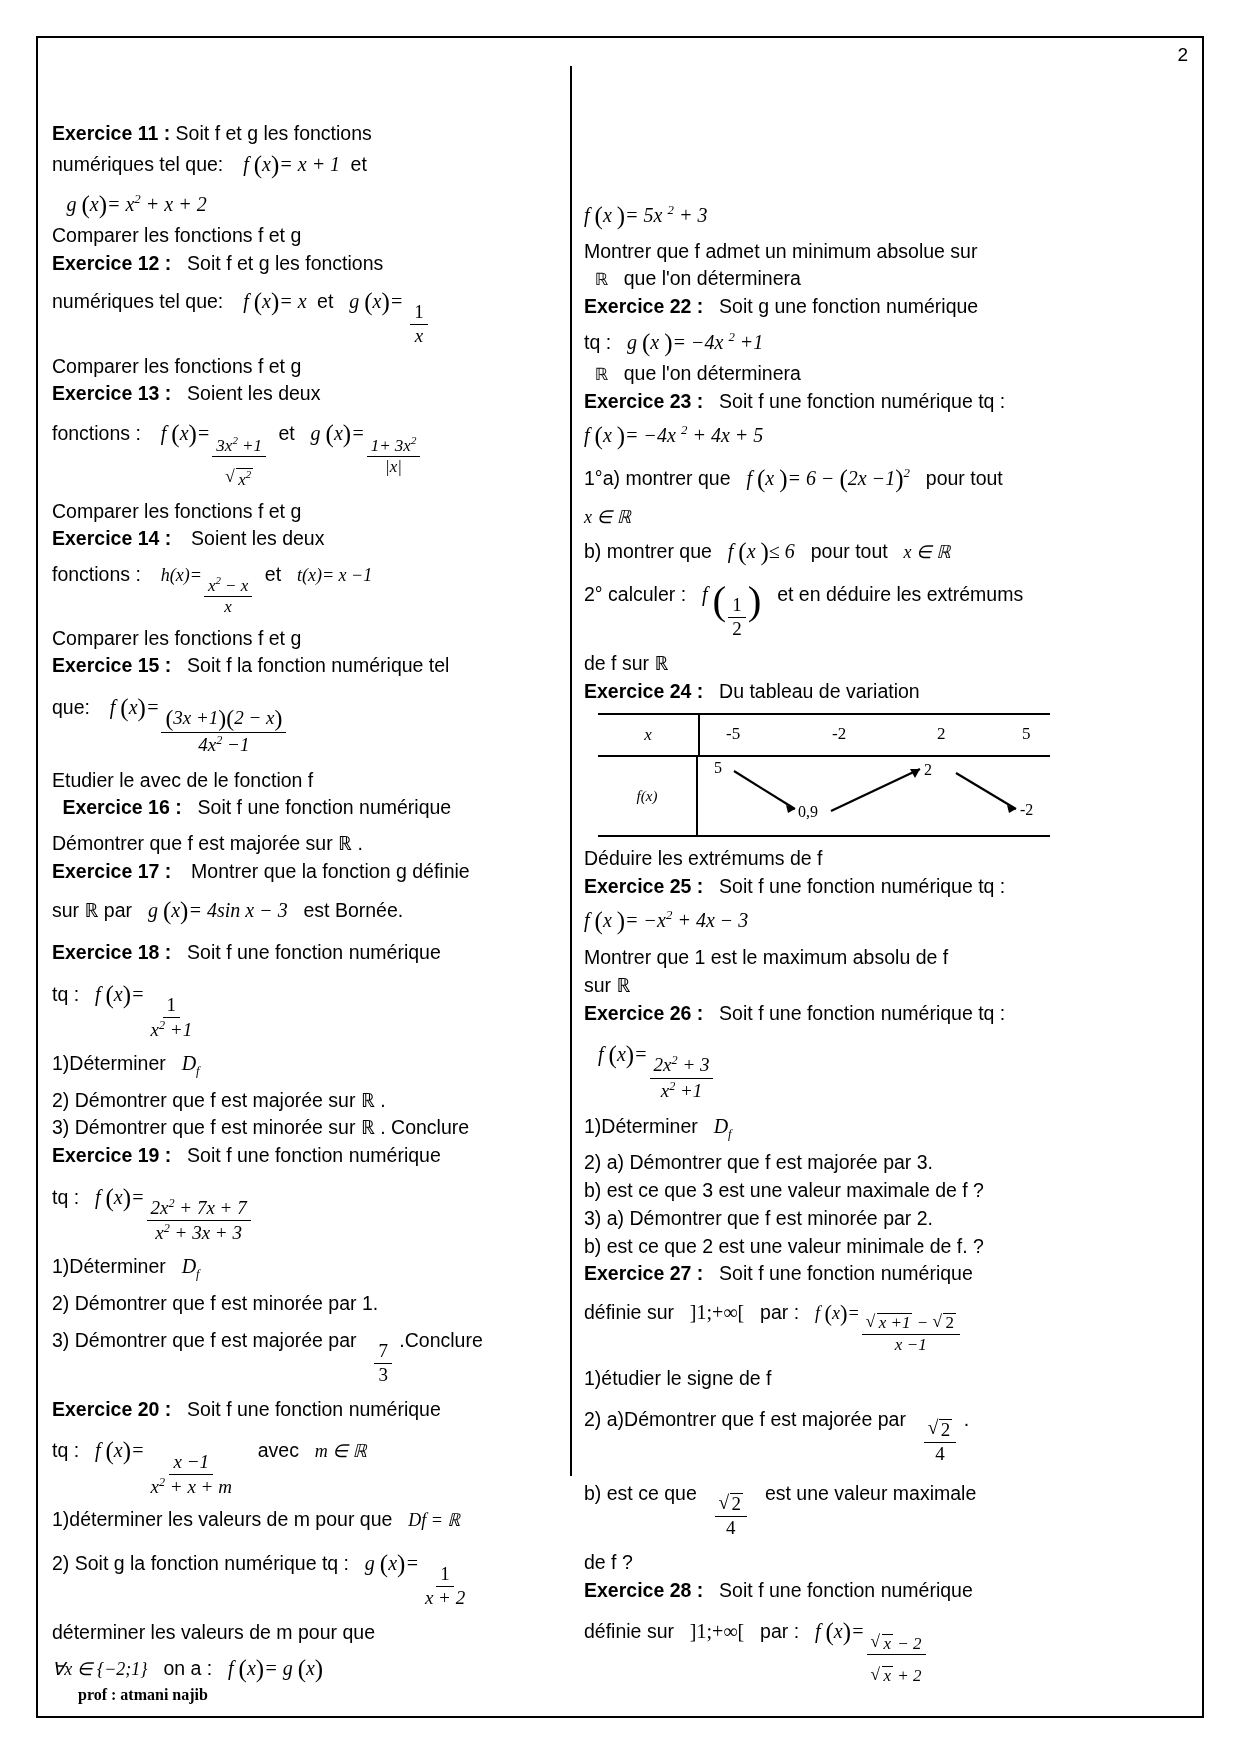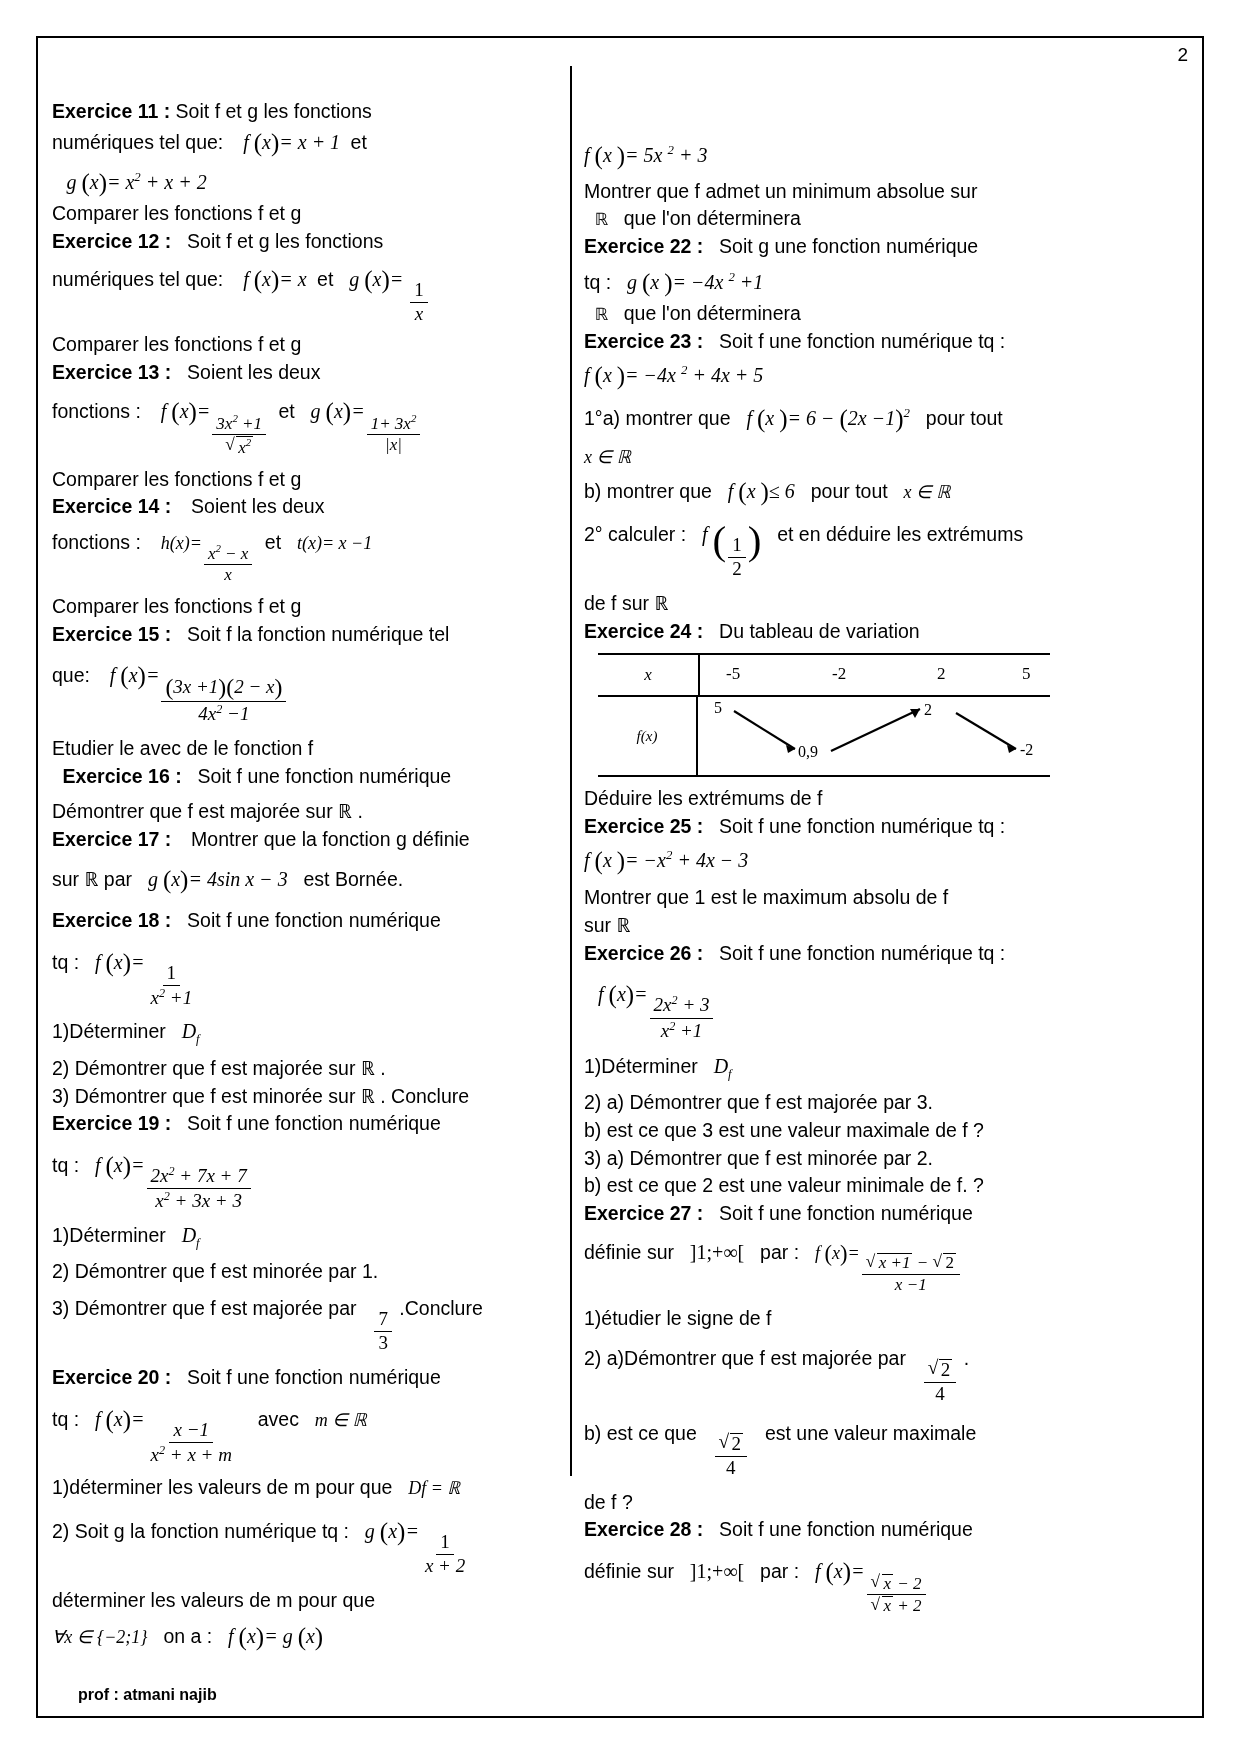--- a/index.html
+++ b/index.html
@@ -35,21 +35,21 @@
     font-size: 19px;
     font-family: "Liberation Sans", sans-serif;
   }
   .columns {
     position: absolute;
     left: 52px;
     top: 66px;
     width: 1136px;
     height: 1620px;
     display: flex;
-    align-items: center;
+    align-items: flex-end;
   }
   .col {
     box-sizing: border-box;
   }
   .col-left {
     width: 512px;
     padding-right: 8px;
   }
   .col-div {
     width: 0;
@@ -111,20 +111,21 @@
   .frac.small > .num, .frac.small > .den { font-size: 17px; }
   sup.p { font-size: 0.64em; vertical-align: super; font-style: italic; }
   sub.p { font-size: 0.62em; vertical-align: sub; font-style: italic; }
   
   .sqrt {
     display: inline-block;
     position: relative;
     padding-left: 11px;
     font-family: "Liberation Serif", serif;
     font-style: italic;
+    margin-top: 10px;
   }
   .sqrt::before {
     content: "\221A";
     position: absolute;
     left: 0;
     top: -0.08em;
     font-size: 1.02em;
     font-style: normal;
   }
   .sqrt > .rad {
@@ -210,21 +211,21 @@
     font-family: "Liberation Serif", serif;
     font-style: normal;
     font-size: 16px;
   }
   .footer {
     position: absolute;
     left: 78px;
     bottom: 50px;
     font-size: 16px;
     font-weight: bold;
-    font-family: Liberation Sans, sans-serif;
+    font-family: Liberation Serif, serif;
   }
 </style>
 </head>
 <body>
 
 <div class="page">
   <div class="page-border"></div>
   <div class="page-number">2</div>
 
   <div class="columns">

